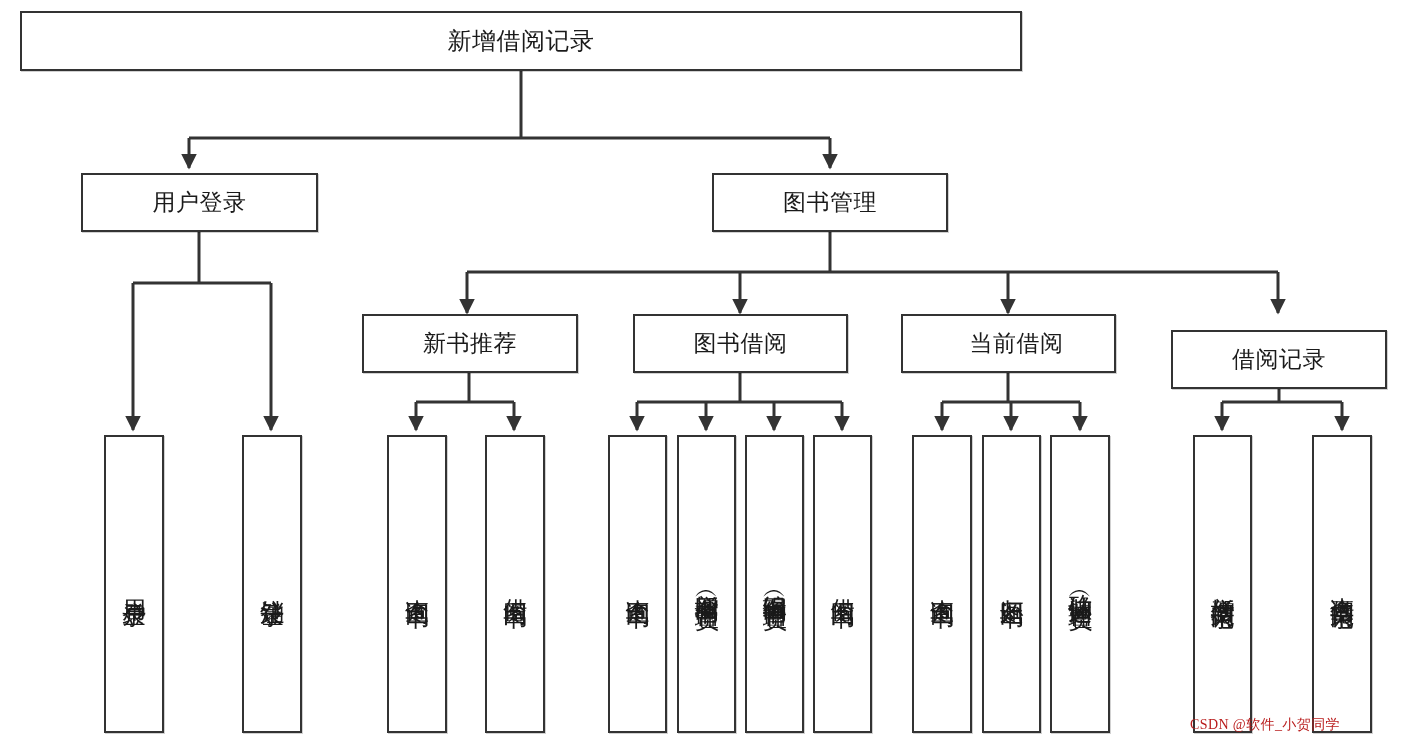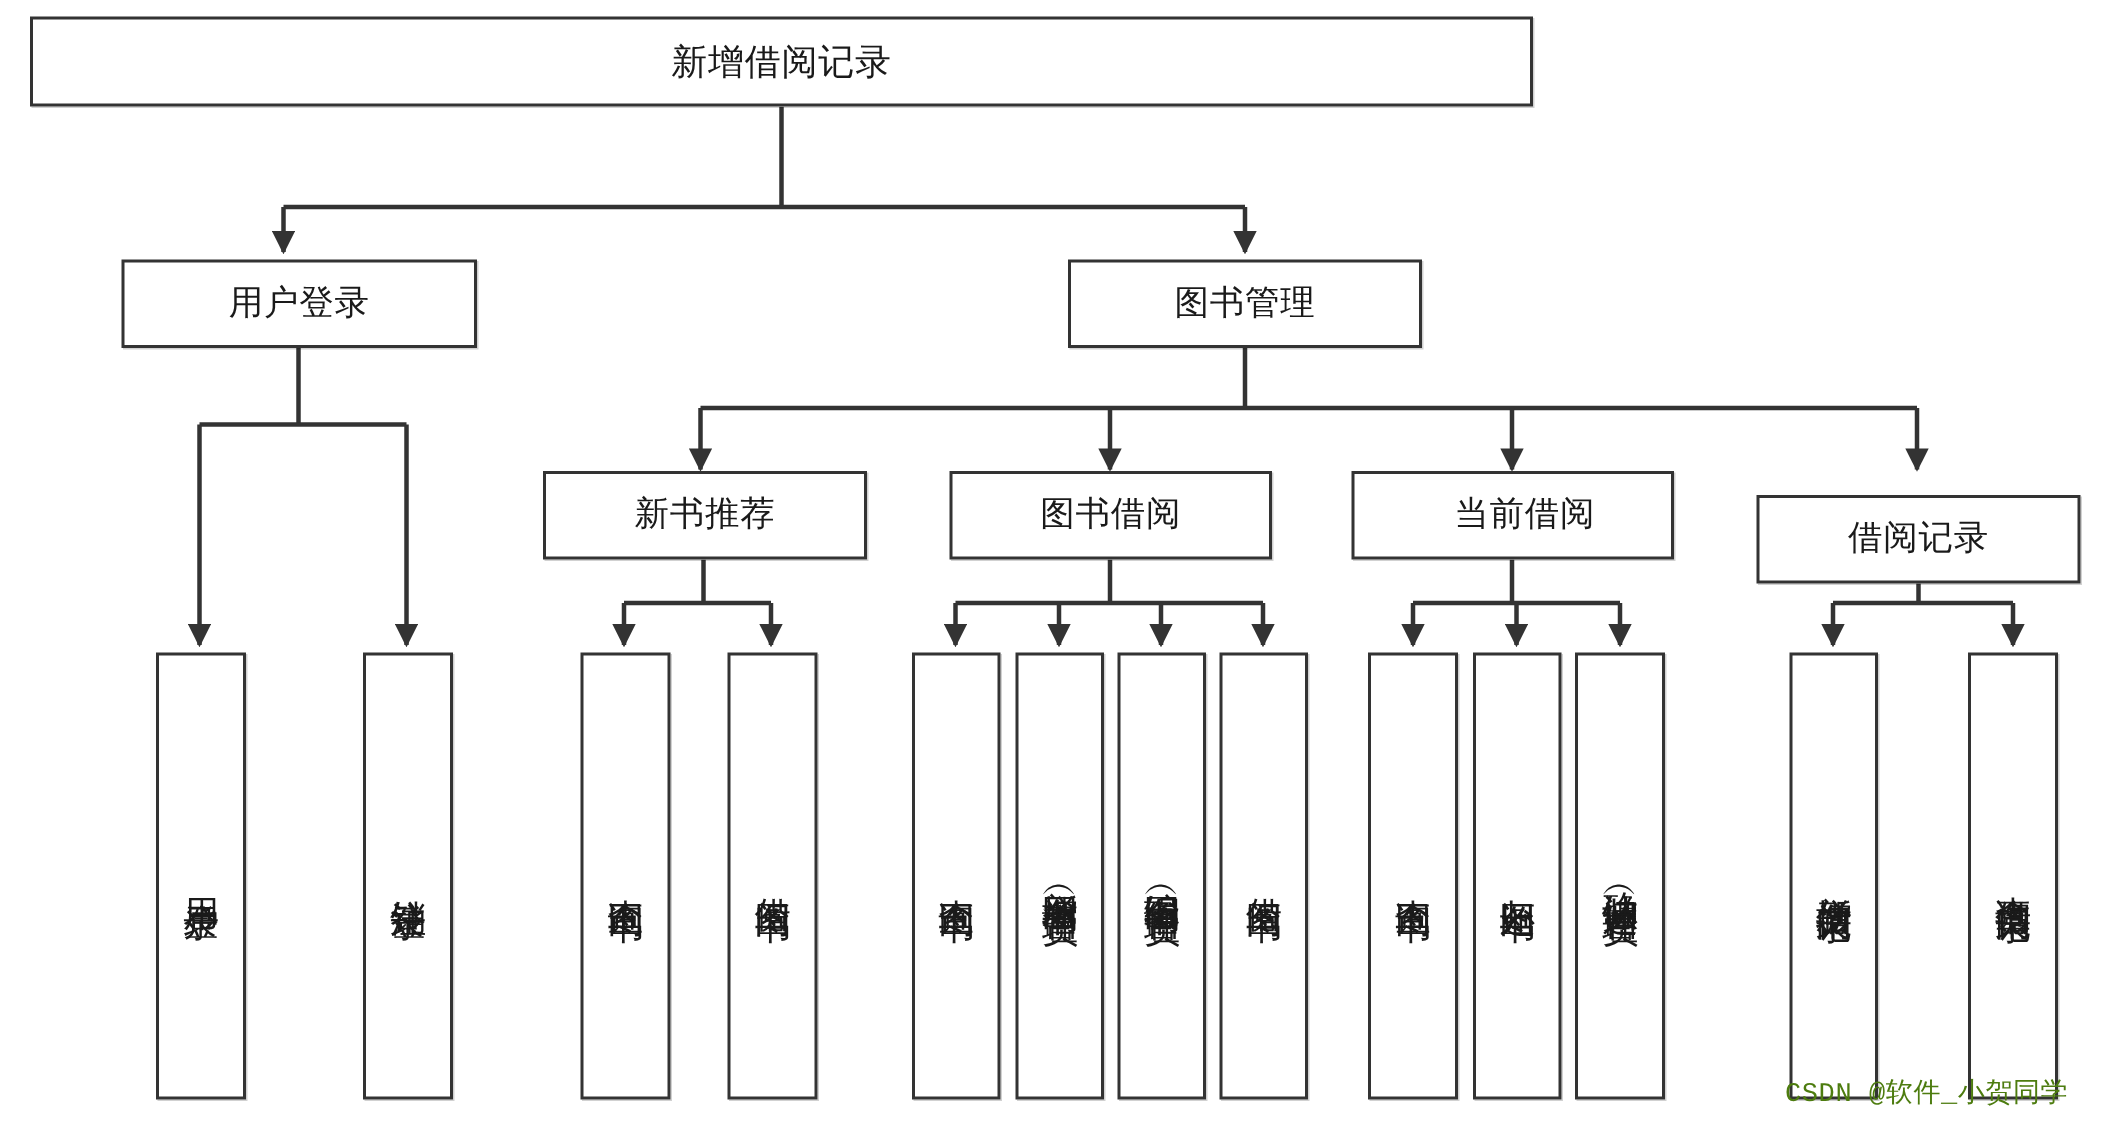--- a/index.html
+++ b/index.html
@@ -57,25 +57,25 @@
   .node.vert .label {
     writing-mode: vertical-rl;
     text-orientation: upright;
     font-size: 24px;
     line-height: 1.02;
     letter-spacing: 2px;
     max-height: 290px;
   }
   .watermark {
     position: absolute;
-    color: #4d7c0f;
-    font-size: 18px;
+    color: #b91c1c;
+    font-size: 14px;
     white-space: nowrap;
     letter-spacing: 0.4px;
-    font-family: Liberation Mono, monospace;
+    font-family: Liberation Serif, serif;
   }
 </style>
 </head>
 <body>
 
 <div id="canvas">
 
   <svg id="wires" viewBox="0 0 1405 747" xmlns="http://www.w3.org/2000/svg">
     <defs>
       <marker id="arrow" viewBox="0 0 10 10" refX="9" refY="5" markerWidth="5.2" markerHeight="5.2" orient="auto-start-reverse">

